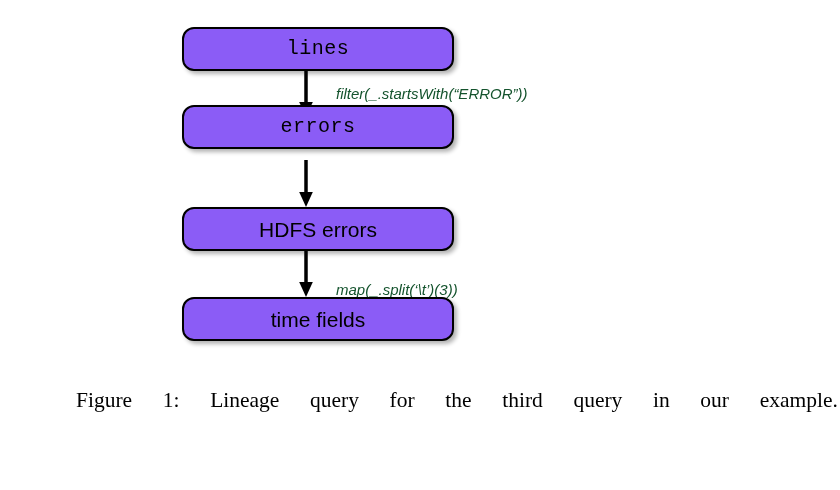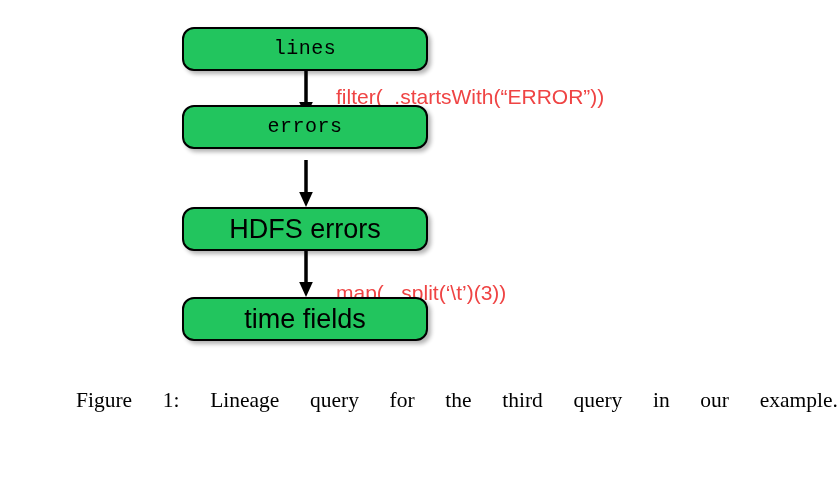--- a/index.html
+++ b/index.html
@@ -24,45 +24,45 @@
     position: absolute;
     left: 0;
     top: 0;
     width: 840px;
     height: 365px;
   }
 
   .node {
     position: absolute;
     left: 182px;
-    width: 246px;
+    width: 272px;
     height: 44px;
     box-sizing: border-box;
     border: 2.5px solid #000000;
     border-radius: 12px;
-    background: #22c55e;
+    background: #8b5cf6;
     display: flex;
     align-items: center;
     justify-content: center;
     box-shadow: 3px 3px 4px rgba(0, 0, 0, 0.30);
   }
   .node-label {
     font-size: 21px;
     line-height: 1;
     color: #000000;
     white-space: nowrap;
   }
   .node-label.mono {
     font-family: "Liberation Mono", "DejaVu Sans Mono", monospace;
     font-size: 20px;
     letter-spacing: 0.5px;
   }
   .node-label.sans {
     font-family: "Liberation Sans", sans-serif;
-    font-size: 27px;
+    font-size: 21px;
   }
 
   #node-0 { top: 27px; }
   #node-1 { top: 105px; }
   #node-2 { top: 207px; }
   #node-3 { top: 297px; }
 
   
   .arrow {
     position: absolute;
@@ -72,23 +72,24 @@
   }
   #arrow-0 { top: 70px; }
   #arrow-1 { top: 160px; }
   #arrow-2 { top: 250px; }
 
   
   .edge-label {
     position: absolute;
     left: 336px;
     font-family: "Liberation Sans", sans-serif;
-    font-size: 21px;
+    font-style: italic;
+    font-size: 15px;
     line-height: 1;
-    color: #ef4444;
+    color: #14532d;
     white-space: nowrap;
   }
   #edge-label-0 { top: 86px; }
   #edge-label-1 { top: 176px; }
   #edge-label-2 { top: 266px; margin-top: 16px; }
 
   
   .caption {
     position: absolute;
     left: 40px;

